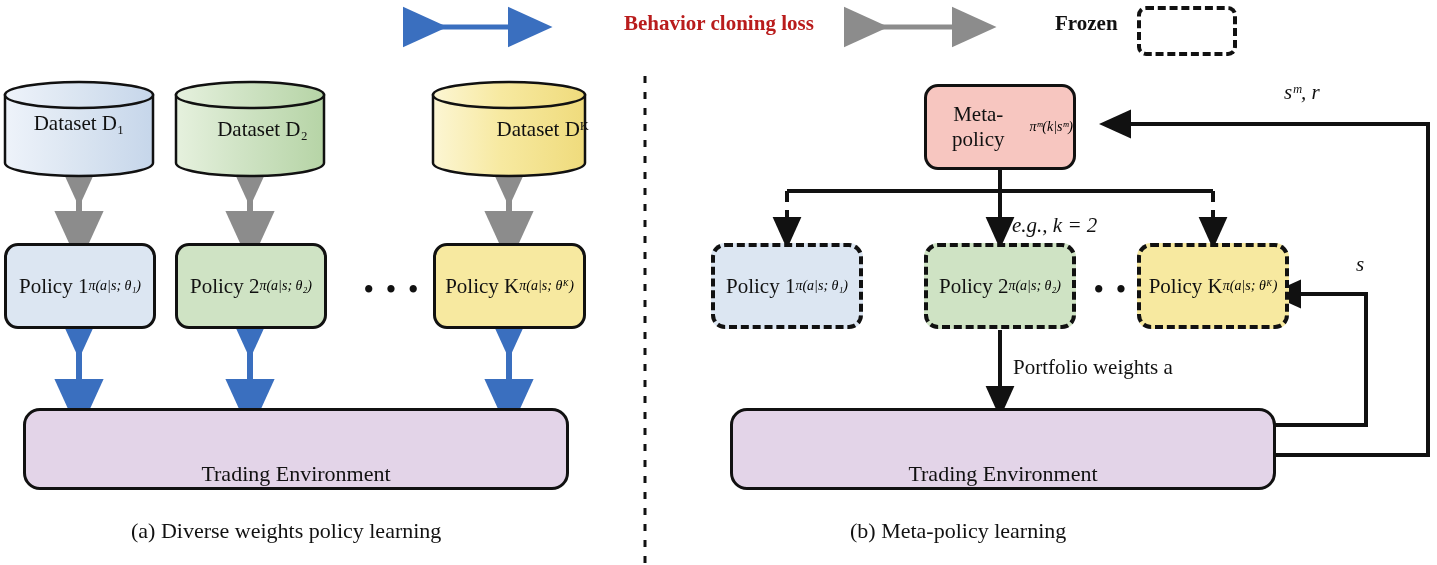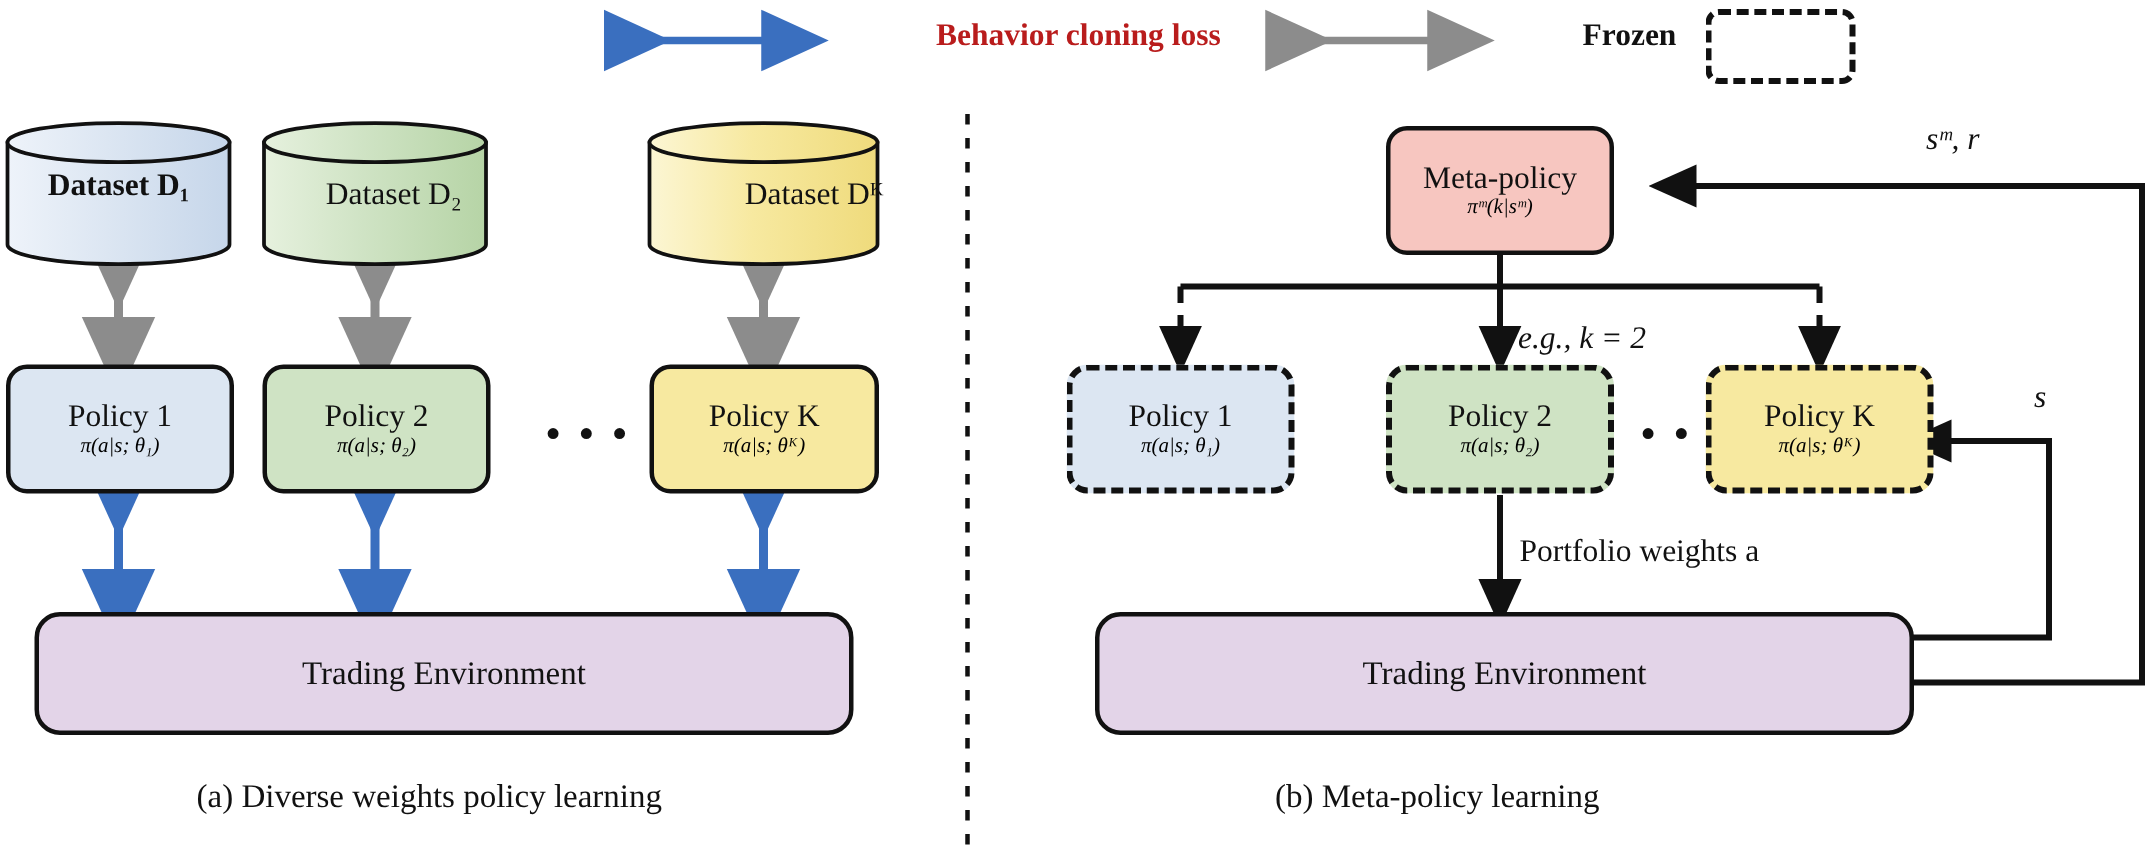--- a/index.html
+++ b/index.html
@@ -6,27 +6,27 @@
   body{width:1437px;height:565px;font-family:"Liberation Serif","DejaVu Serif",serif;}
   #stage{position:relative;width:1437px;height:565px;overflow:hidden;background:#fff;}
 
   .legend-label{position:absolute;font-weight:bold;font-size:21px;white-space:nowrap;}
   #legend-pg-label{left:207px;top:10px;color:#3A6FBF;}
   #legend-bc-label{left:624px;top:11px;color:#b91c1c;}
   #legend-frozen-label{left:1055px;top:11px;color:#111;}
   #legend-frozen-box{position:absolute;left:1137px;top:6px;width:92px;height:42px;
       border:4px dashed #111;border-radius:9px;background:#fff;}
 
-  .box{position:absolute;box-sizing:border-box;display:flex;flex-direction:column;
+  .box{position:absolute;box-sizing:border-box;display:flex;flex-direction:row;
        align-items:center;justify-content:center;border:3.5px solid #111;border-radius:14px;
        text-align:center;line-height:1.18;}
   .box .l1{font-size:21px;color:#111;}
   .box .l2{font-size:14px;color:#000000;font-style:italic;}
   .box.dashed{border-style:dashed;border-width:4px;}
-  .wide{border-radius:17px;justify-content:center;}
+  .wide{border-radius:17px;justify-content:center;align-items:flex-end;}
   .wide .l1{font-size:22px;}
 
   .cyl{position:absolute;}
   .cyl .txt{position:absolute;left:0;right:0;top:0;bottom:0;display:flex;align-items:center;
             justify-content:center;font-size:21px;color:#111;z-index:5;}
 
   .ell{position:absolute;font-size:27px;letter-spacing:3px;color:#111;font-weight:bold;}
   .caption{position:absolute;font-size:22px;color:#111;white-space:nowrap;}
   .mlabel{position:absolute;font-size:21px;color:#111;white-space:nowrap;}
   svg{position:absolute;left:0;top:0;overflow:visible;}
@@ -127,21 +127,21 @@
     <g>
       <path d="M5,95 L5,163 A74,13 0 0 0 153,163 L153,95 Z" fill="url(#g-blue)" stroke="#111" stroke-width="2.5"></path>
       <ellipse cx="79" cy="95" rx="74" ry="13" fill="url(#g-blue)" stroke="#111" stroke-width="2.5"></ellipse>
       <path d="M176,95 L176,163 A74,13 0 0 0 324,163 L324,95 Z" fill="url(#g-green)" stroke="#111" stroke-width="2.5"></path>
       <ellipse cx="250" cy="95" rx="74" ry="13" fill="url(#g-green)" stroke="#111" stroke-width="2.5"></ellipse>
       <path d="M433,95 L433,163 A76,13 0 0 0 585,163 L585,95 Z" fill="url(#g-yellow)" stroke="#111" stroke-width="2.5"></path>
       <ellipse cx="509" cy="95" rx="76" ry="13" fill="url(#g-yellow)" stroke="#111" stroke-width="2.5"></ellipse>
     </g>
   </svg>
 
-  <div class="cyl" style="left:5px;top:82px;width:148px;height:83px;font-weight:bold;">
+  <div class="cyl" style="left:5px;top:82px;width:148px;height:83px;">
     <div class="txt">
         <span>Dataset D₁</span>
       </div>
   </div>
   <div class="cyl" style="left:176px;top:82px;width:173px;height:94px;">
     <div class="txt">
         <span>Dataset D₂</span>
       </div>
   </div>
   <div class="cyl" style="left:433px;top:82px;width:152px;height:94px;margin-left:34px;">

